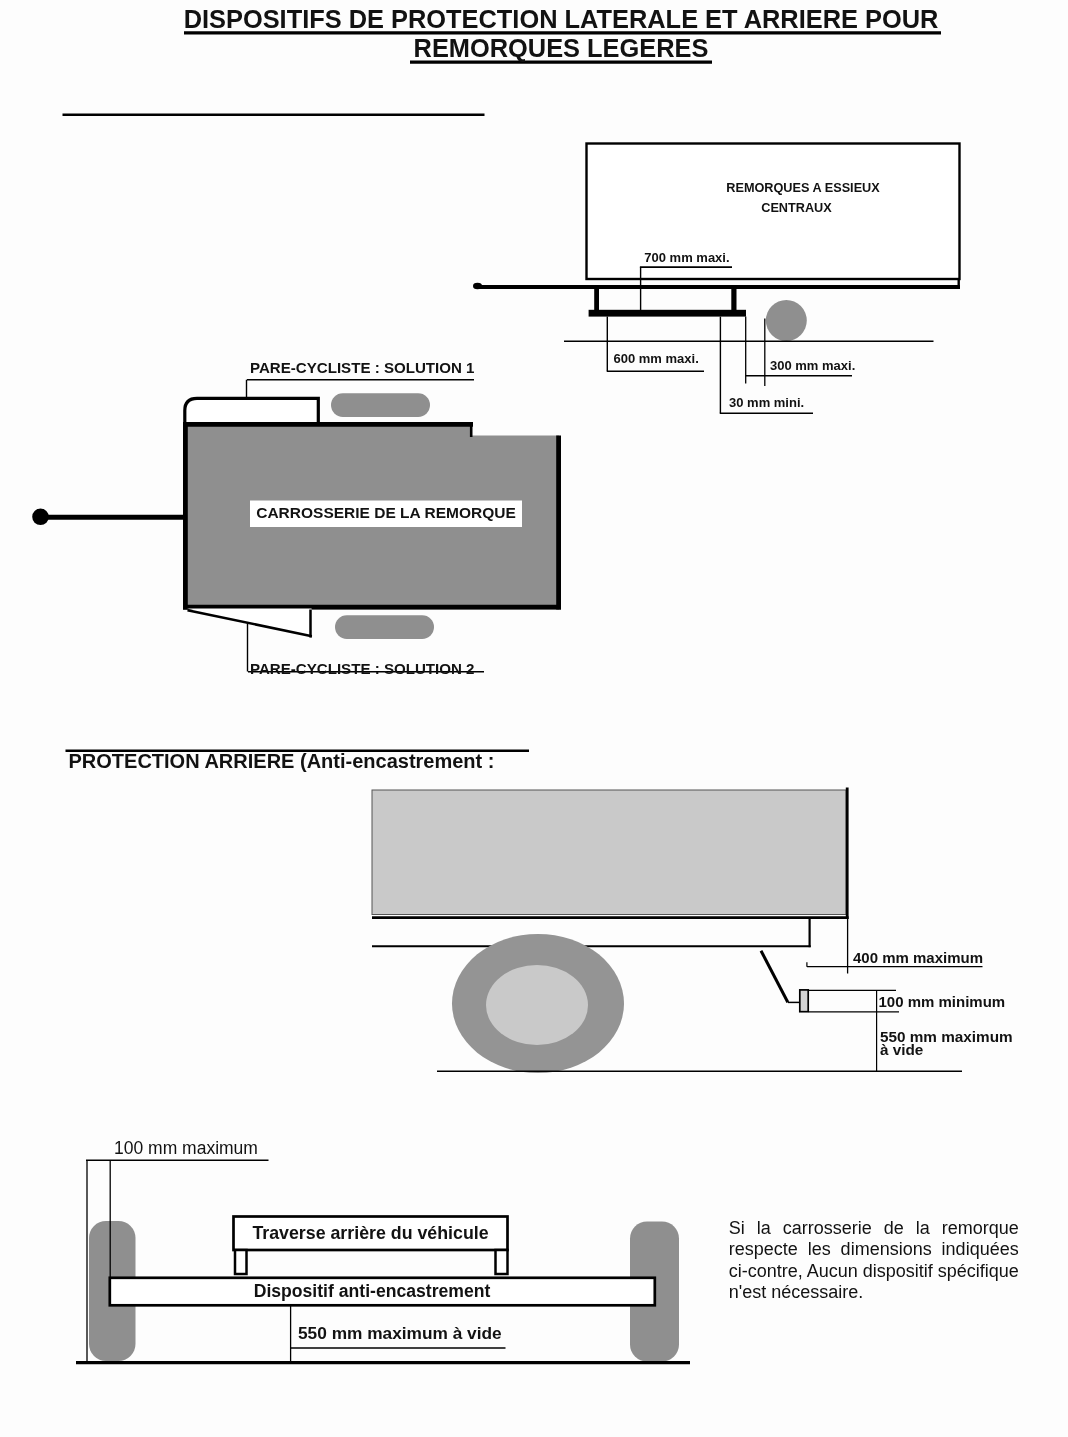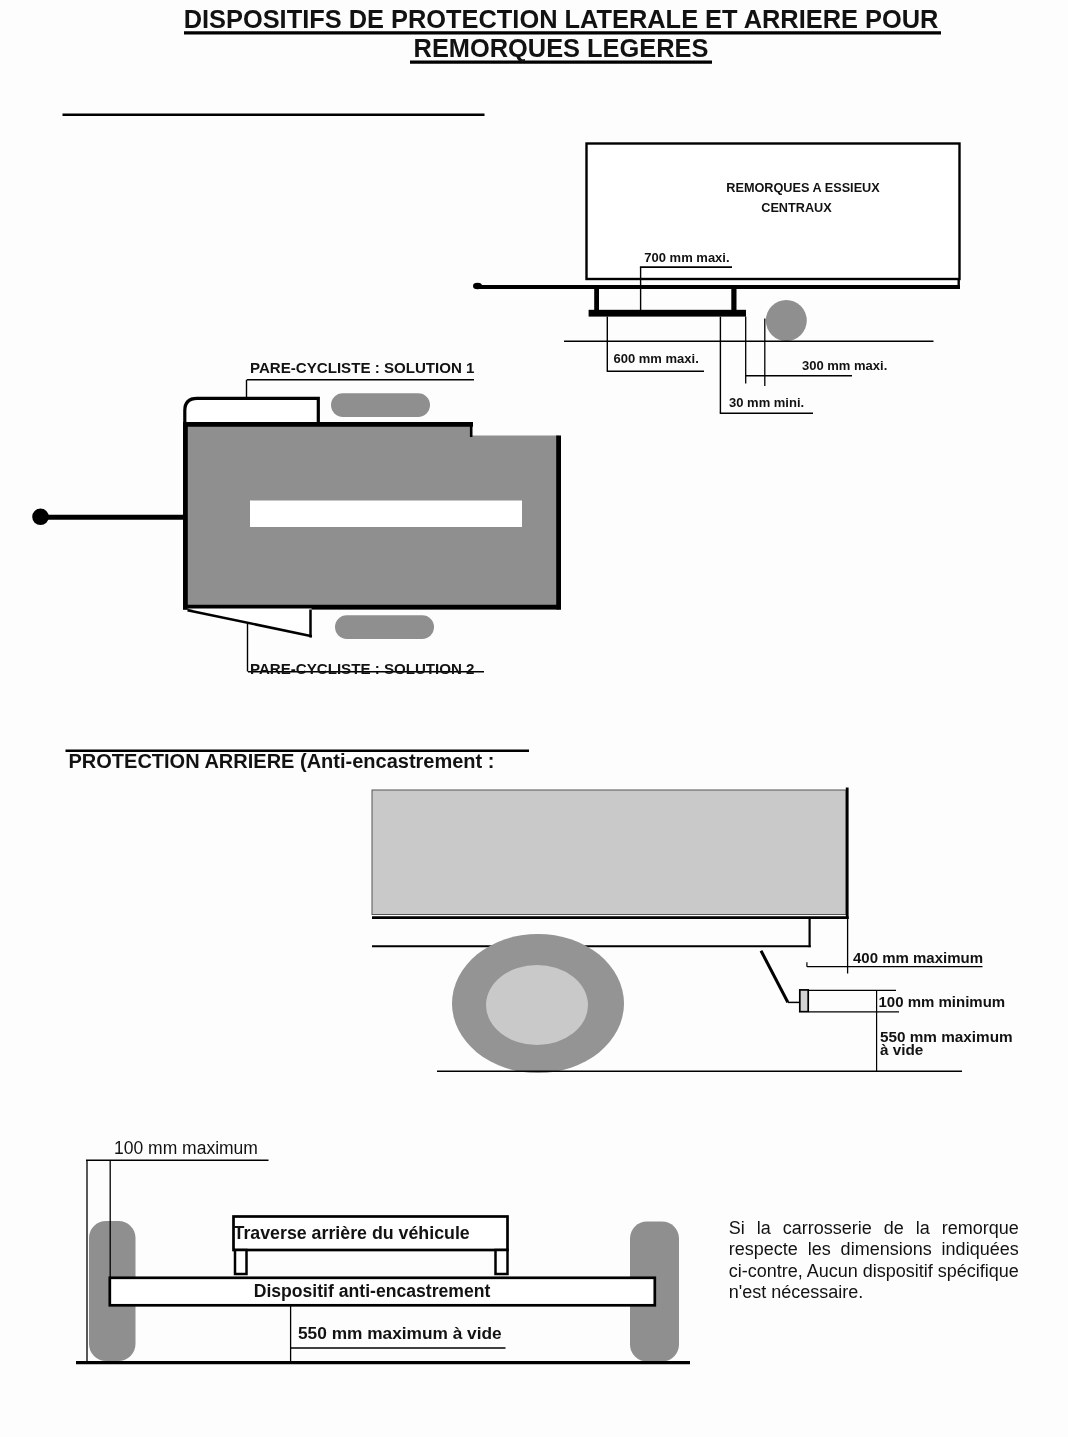--- a/index.html
+++ b/index.html
@@ -18,33 +18,33 @@
   
   #title{left:61px;top:4.6px;width:1000px;text-align:center;font-size:25.4px;font-weight:bold;line-height:29px;letter-spacing:0;}
   
   #h-lateral{left:66px;top:91.2px;font-size:22.1px;font-weight:bold;line-height:22px;}
   #h-arriere{left:68.5px;top:750px;font-size:20px;font-weight:bold;line-height:23px;}
   
   #d1-boxlabel{left:586px;top:179px;width:434px;text-align:center;font-size:12.7px;font-weight:bold;line-height:19.5px;}
   #d1-boxlabel span:nth-child(2){transform:translateX(-6.5px);}
   #d1-700{left:644.3px;top:250.7px;font-size:13px;font-weight:bold;line-height:13px;}
   #d1-600{left:613.5px;top:352.3px;font-size:13px;font-weight:bold;line-height:13px;}
-  #d1-300{left:770px;top:358.8px;font-size:13px;font-weight:bold;line-height:13px;margin-left:32px;}
+  #d1-300{left:770px;top:358.8px;font-size:13px;font-weight:bold;line-height:13px;}
   #d1-30{left:729px;top:395.6px;font-size:13px;font-weight:bold;line-height:13px;}
   
   #d2-sol1{left:250px;top:359.6px;font-size:15.1px;font-weight:bold;line-height:15.1px;}
   #d2-carr{left:250px;top:500.5px;width:272px;height:26.5px;text-align:center;font-size:15.5px;font-weight:bold;line-height:23px;}
   #d2-sol2{left:250px;top:653px;font-size:15.1px;font-weight:bold;line-height:15.1px;margin-top:8px;}
   
   #d3-400{left:853px;top:949.5px;font-size:15px;font-weight:bold;line-height:15px;}
   #d3-100{left:878.5px;top:994px;font-size:15px;font-weight:bold;line-height:15px;}
   #d3-550{left:880px;top:1029.6px;font-size:15.3px;font-weight:bold;line-height:13.2px;}
   
   #d4-100{left:114px;top:1139.5px;font-size:17.5px;font-weight:normal;line-height:17.5px;}
-  #d4-trav{left:233.5px;top:1216.5px;width:274px;height:33.5px;text-align:left;font-size:17.8px;font-weight:bold;line-height:33.5px;}
+  #d4-trav{left:233.5px;top:1216.5px;width:274px;height:33.5px;text-align:center;font-size:17.8px;font-weight:bold;line-height:33.5px;}
   #d4-disp{left:233px;top:1277.8px;width:278px;height:27.5px;text-align:center;font-size:17.6px;font-weight:bold;line-height:27.5px;}
   #d4-550{left:298px;top:1325.2px;font-size:17.3px;font-weight:bold;line-height:17.3px;}
   #d4-note{left:728.7px;top:1217.7px;width:290px;font-size:18px;line-height:21.6px;color:var(--ink);}
   #d4-note .jline{text-align:justify;text-align-last:justify;}
   #d4-note .lastline{text-align:left;}
 </style>
 </head>
 <body>
 
 <div id="page" style="--bg: #fdfdfd; --ink: #121212; --line: #000000; --gray: #8f8f8f; --light_gray: #c9c9c9; --wheel_ring: #949494; --device_fill: #d4d4d4;">
@@ -163,20 +163,21 @@
   <div class="lbl" id="d1-boxlabel">
     <span style="display:block">REMORQUES A ESSIEUX</span>
     <span style="display:block">CENTRAUX</span>
   </div>
   <div class="lbl" id="d1-700">700 mm maxi.</div>
   <div class="lbl" id="d1-600">600 mm maxi.</div>
   <div class="lbl" id="d1-300">300 mm maxi.</div>
   <div class="lbl" id="d1-30">30 mm mini.</div>
 
   <div class="lbl" id="d2-sol1">PARE-CYCLISTE : SOLUTION 1</div>
+  <div class="lbl" id="d2-carr">CARROSSERIE DE LA REMORQUE</div>
   <div class="lbl" id="d2-sol2">PARE-CYCLISTE : SOLUTION 2</div>
 
   <div class="lbl" id="d3-400">400 mm maximum</div>
   <div class="lbl" id="d3-100">100 mm minimum</div>
   <div class="lbl" id="d3-550">
     <span style="display:block">550 mm maximum</span>
     <span style="display:block">à vide</span>
   </div>
 
   <div class="lbl" id="d4-100">100 mm maximum</div>

